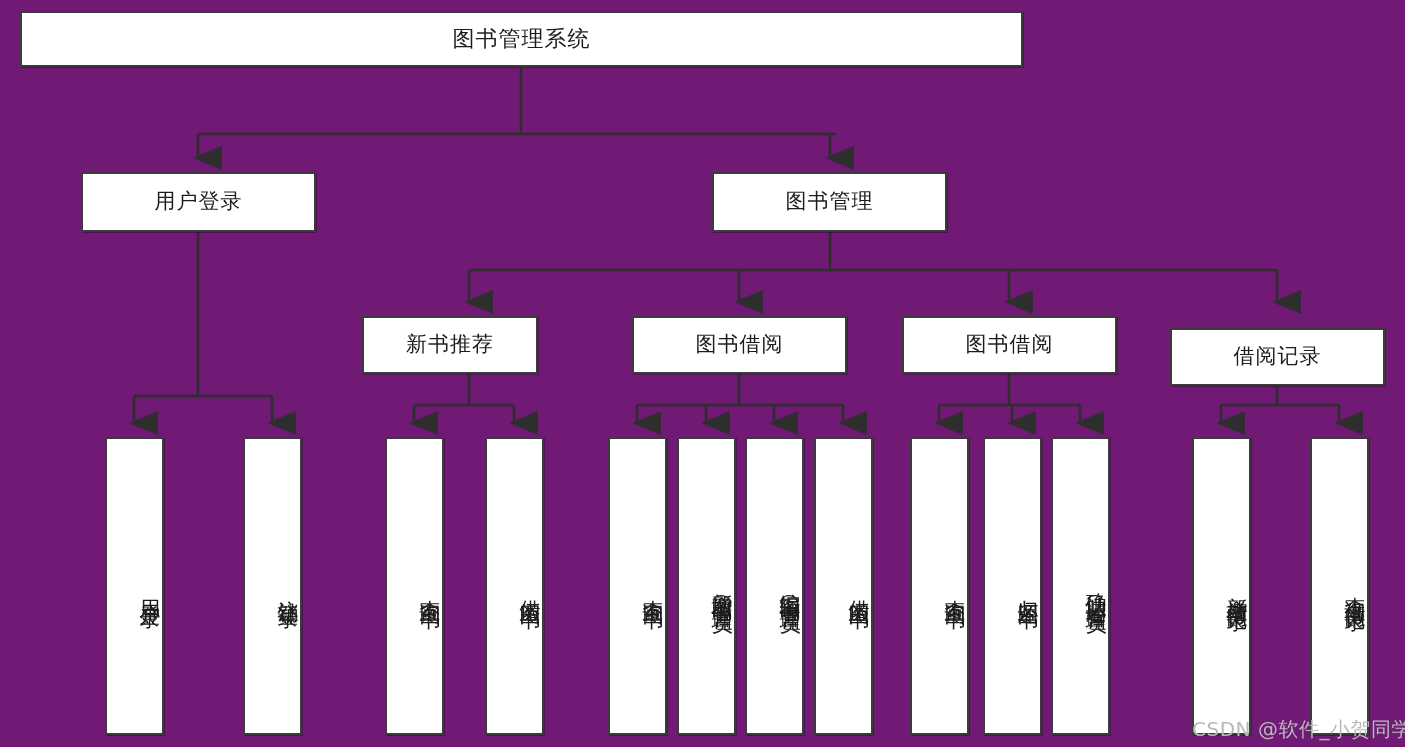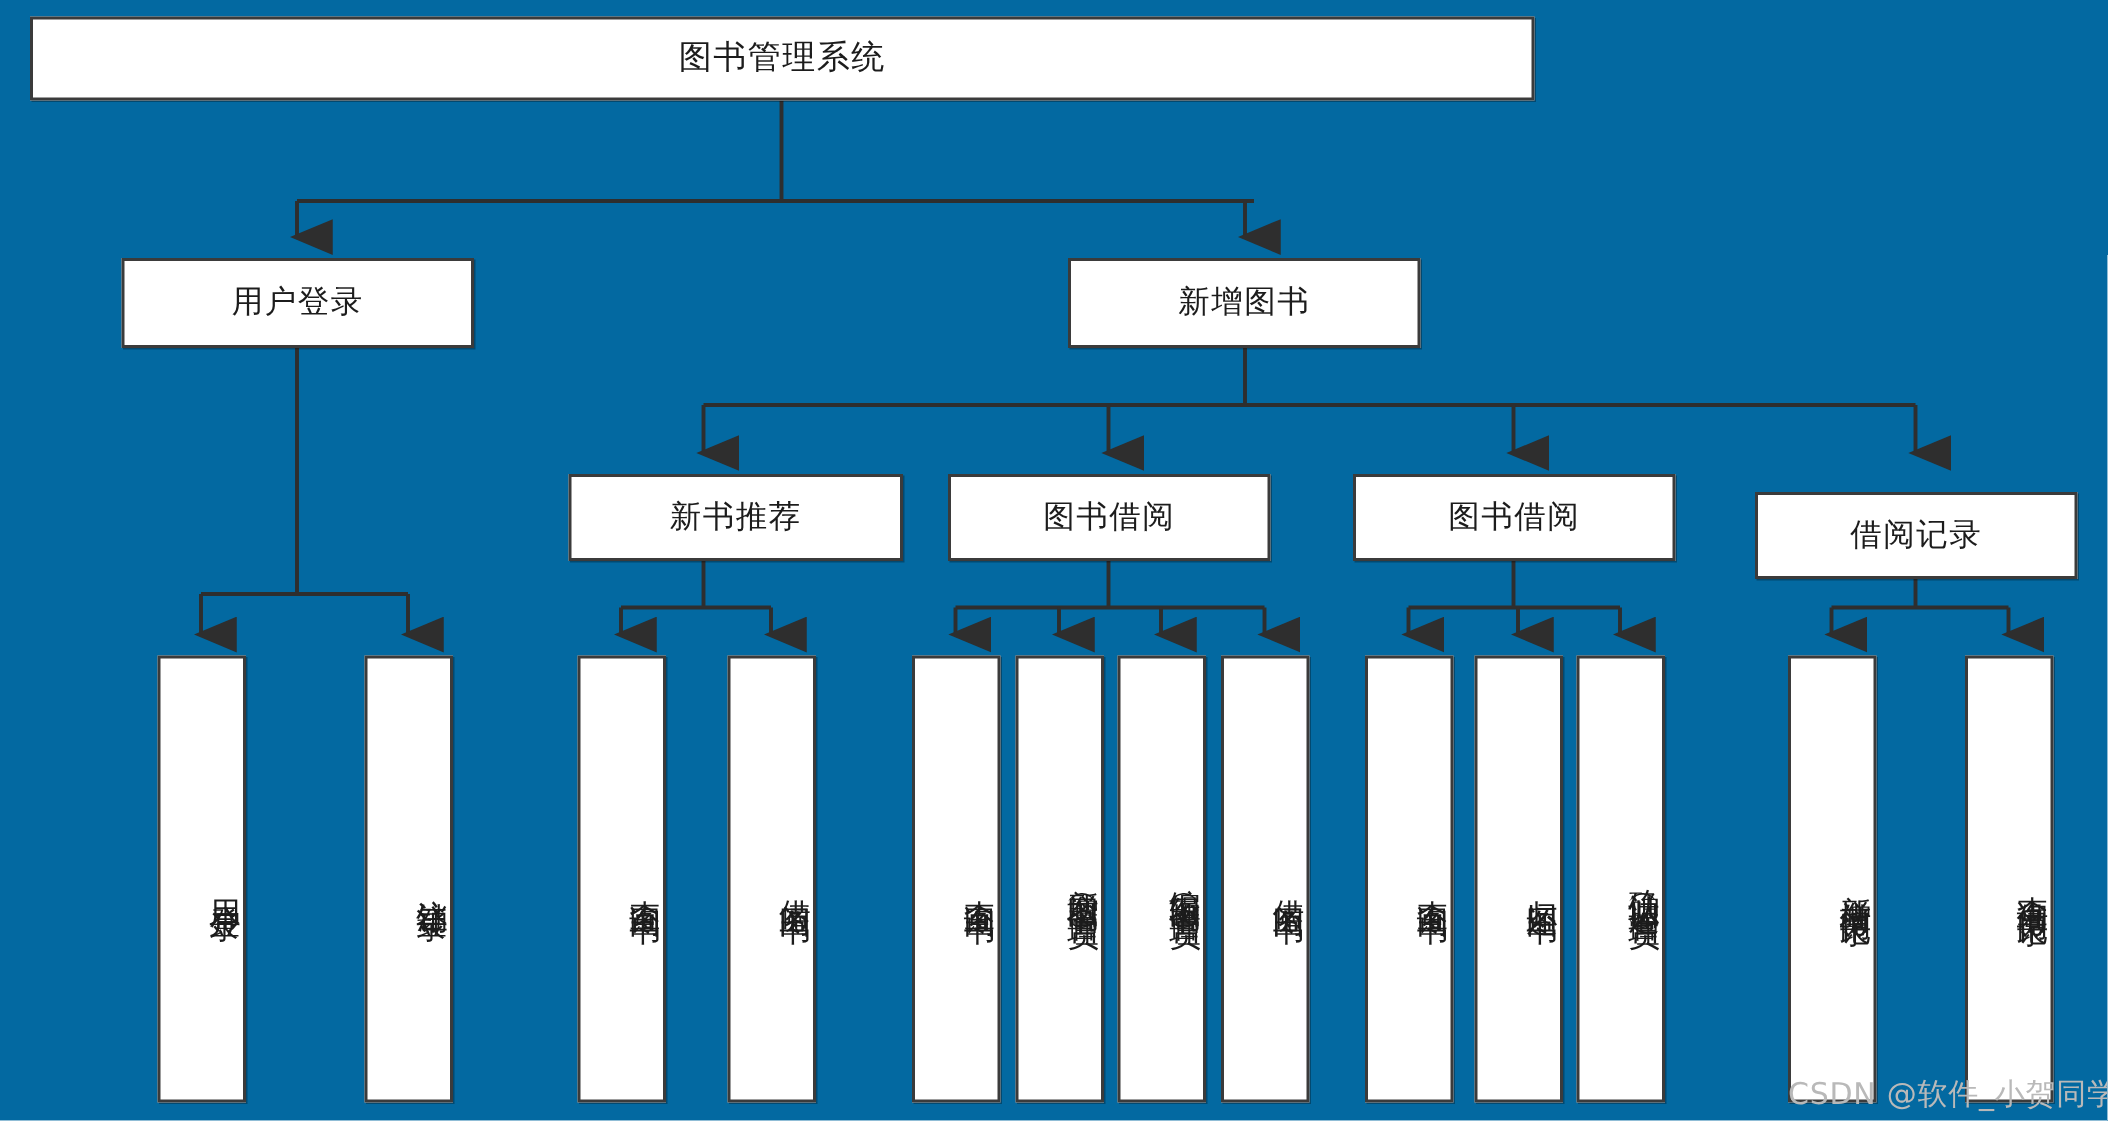--- a/index.html
+++ b/index.html
@@ -8,21 +8,21 @@
     padding: 0;
     background: #ffffff;
   }
   body {
     font-family: "DejaVu Sans", "Liberation Sans", sans-serif;
   }
   #canvas {
     position: relative;
     width: 1405px;
     height: 747px;
-    background: #0369a1;
+    background: #701a75;
     overflow: hidden;
   }
   svg.wires {
     position: absolute;
     left: 0;
     top: 0;
     width: 1405px;
     height: 747px;
     pointer-events: none;
   }
@@ -118,23 +118,23 @@
       <path d="M1277,374 L1277,405"></path>
       <path d="M1221,405 L1339,405"></path>
       <path d="M1221,405 L1221,423" marker-end="url(#arrow)"></path>
       <path d="M1339,405 L1339,423" marker-end="url(#arrow)"></path>
     </g>
   </svg>
 
   <div class="node h root" style="left: 20px; top: 11px; width: 1003px; height: 56px;">图书管理系统</div>
 
   <div class="node h" style="left: 81px; top: 172px; width: 235px; height: 60px;">用户登录</div>
-  <div class="node h" style="left: 712px; top: 172px; width: 235px; height: 60px;">新增图书</div>
+  <div class="node h" style="left: 712px; top: 172px; width: 235px; height: 60px;">图书管理</div>
 
-  <div class="node h" style="left: 362px; top: 316px; width: 223px; height: 58px; margin-left: 17px;">新书推荐</div>
+  <div class="node h" style="left: 362px; top: 316px; width: 176px; height: 58px;">新书推荐</div>
   <div class="node h" style="left: 632px; top: 316px; width: 215px; height: 58px;">图书借阅</div>
   <div class="node h" style="left: 902px; top: 316px; width: 215px; height: 58px;">图书借阅</div>
   <div class="node h" style="left: 1170px; top: 316px; width: 215px; height: 58px; margin-top: 12px;">借阅记录</div>
 
   <div class="node v" style="left: 105px; top: 437px; width: 59px; height: 298px;">用户登录</div>
   <div class="node v" style="left: 243px; top: 437px; width: 59px; height: 298px;">注销登录</div>
   <div class="node v" style="left: 385px; top: 437px; width: 59px; height: 298px;">查询图书</div>
   <div class="node v" style="left: 485px; top: 437px; width: 59px; height: 298px;">借阅图书</div>
   <div class="node v" style="left: 608px; top: 437px; width: 59px; height: 298px;">查询图书</div>
   <div class="node v" style="left: 677px; top: 437px; width: 59px; height: 298px;">新增图书（管理员）</div>

